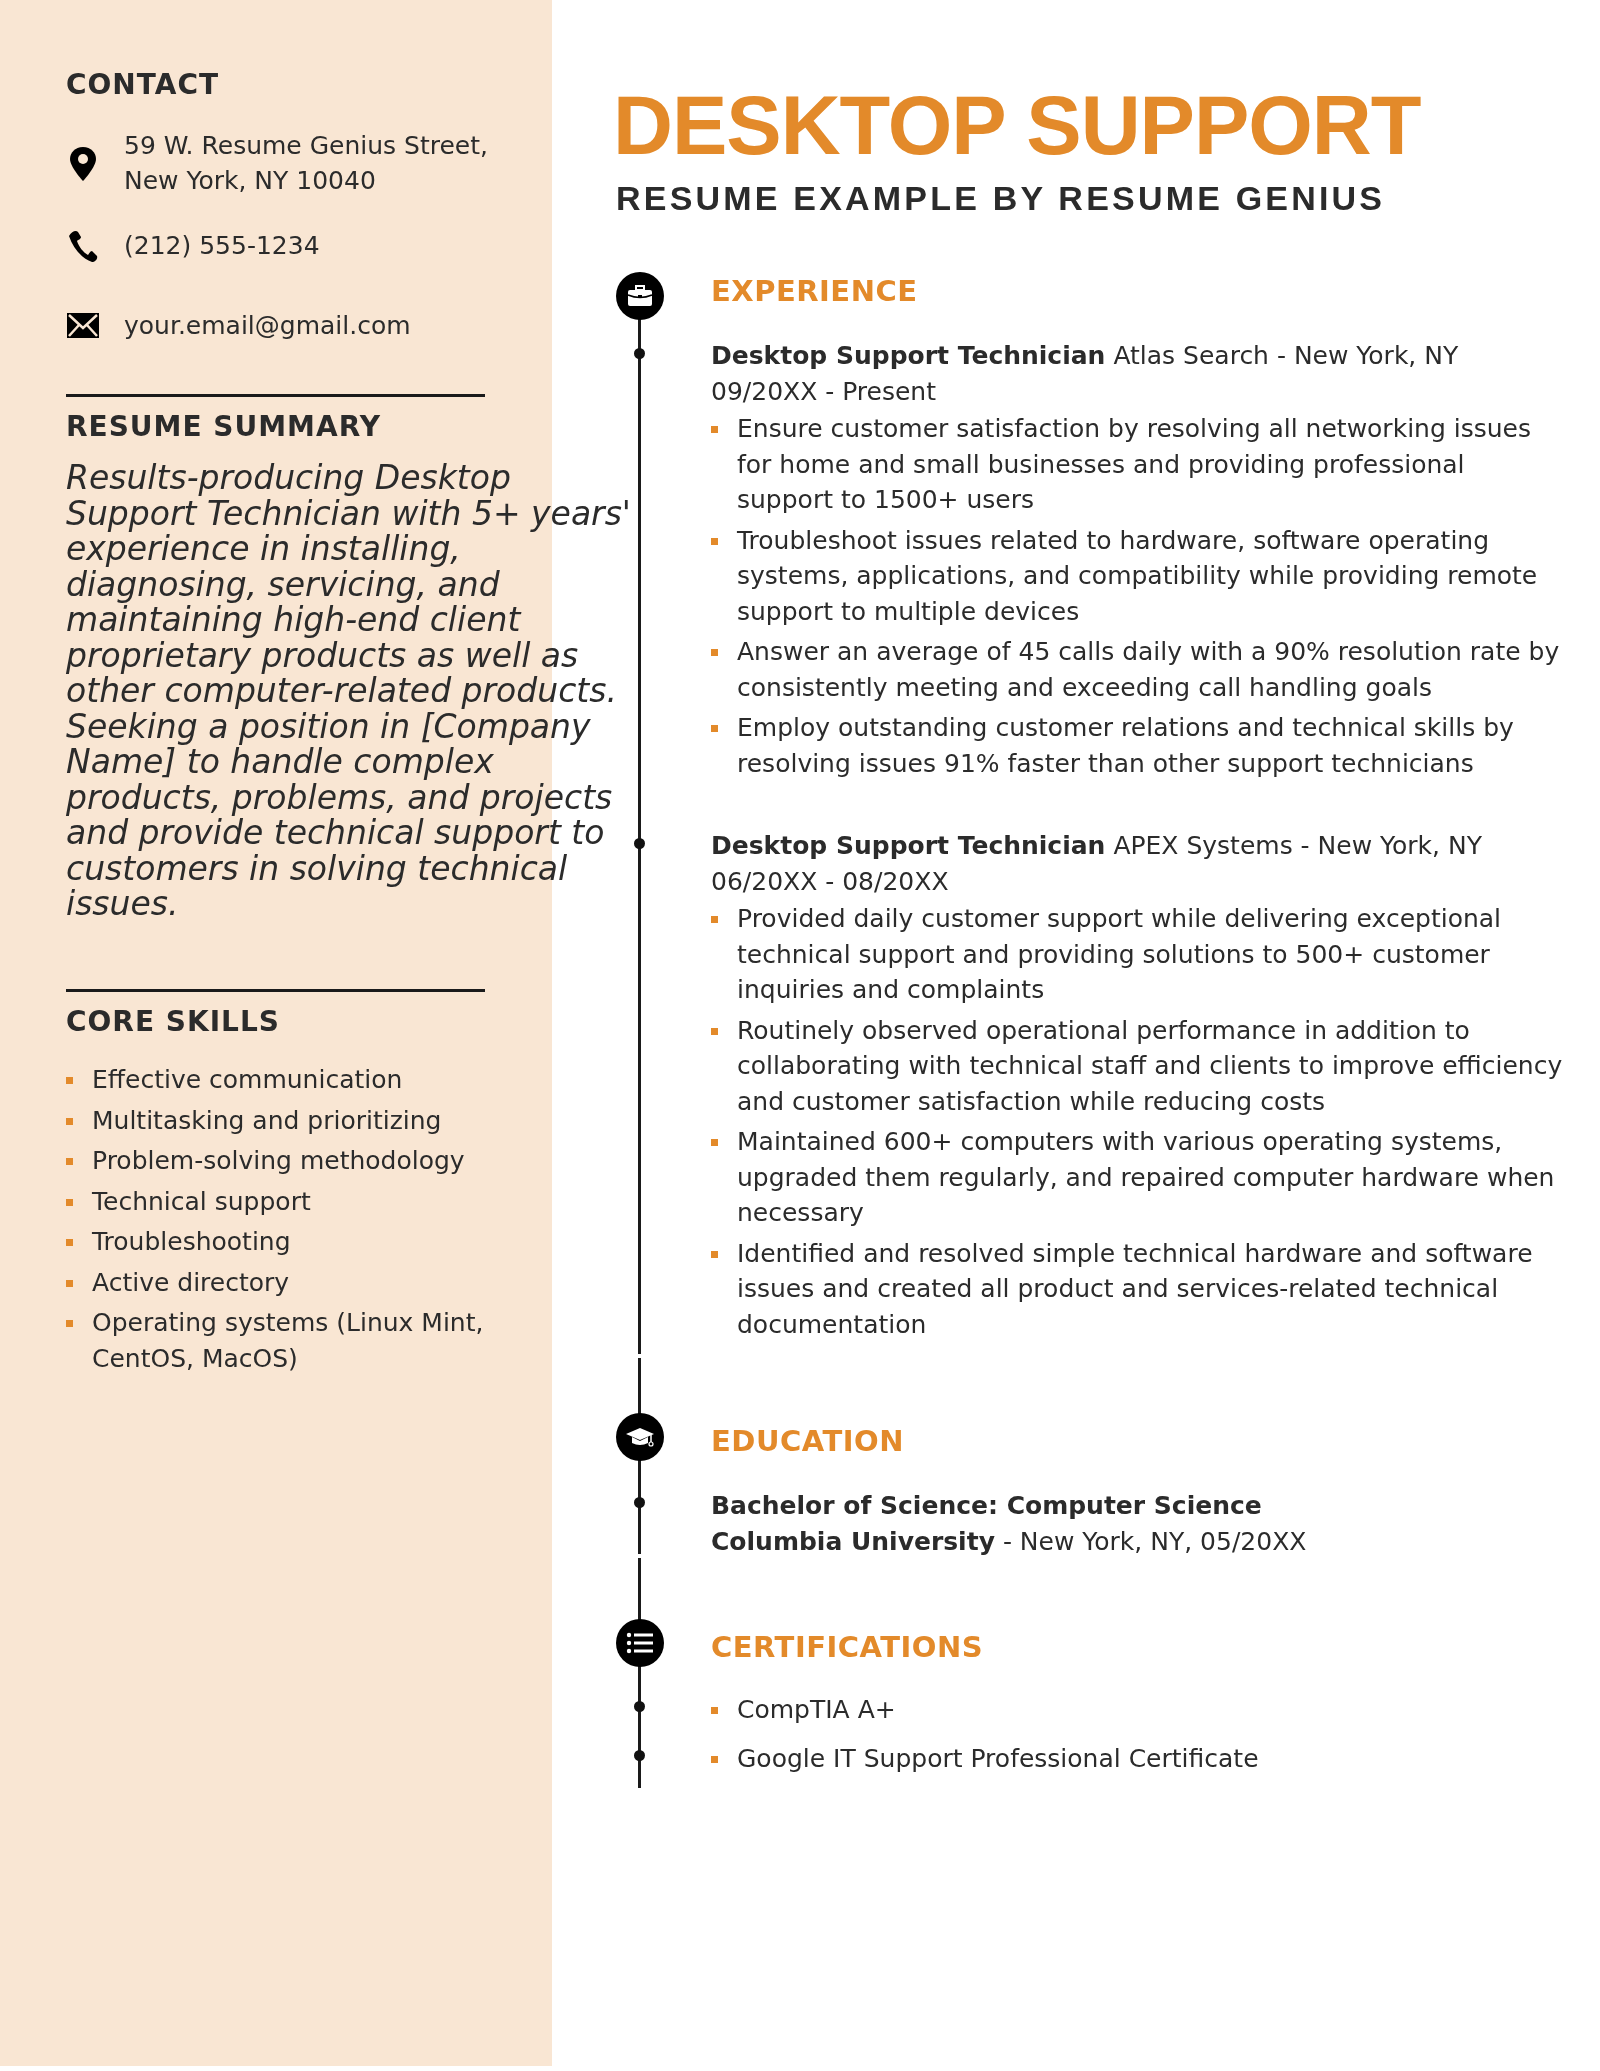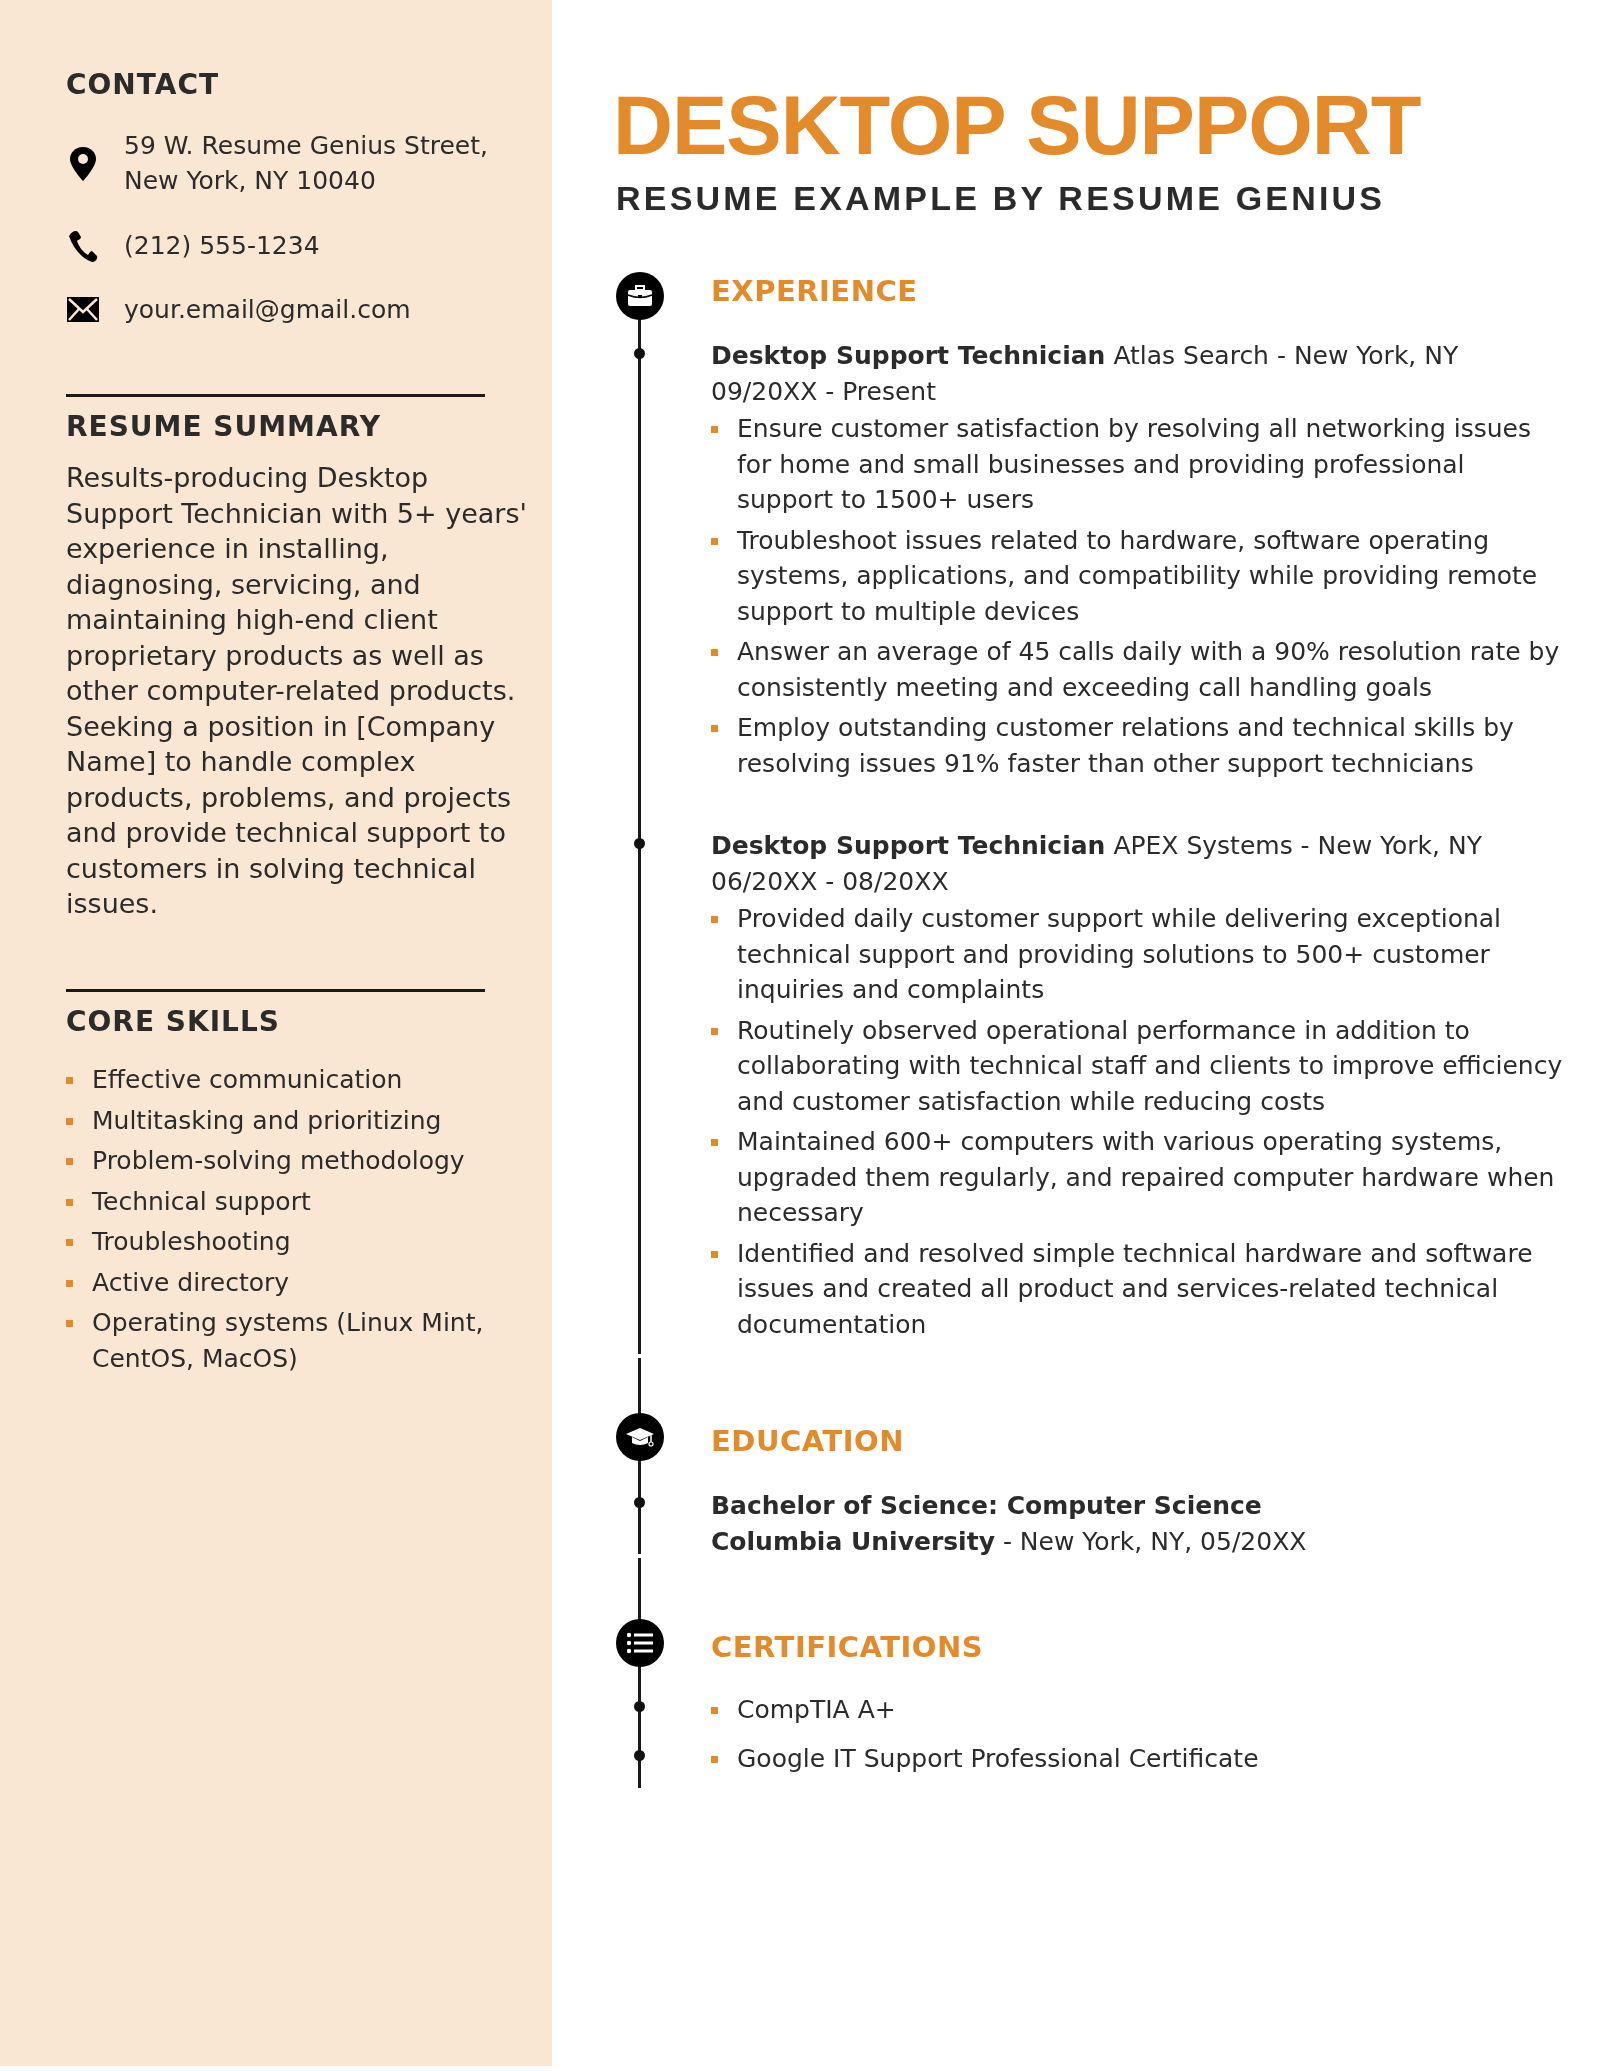--- a/index.html
+++ b/index.html
@@ -19,21 +19,21 @@
   }
   .divider { position: absolute; left: 66px; width: 419px; height: 3px; background: #1a1a1a; }
   .contact-row { position: absolute; left: 66px; width: 440px; }
   .contact-icon { position: absolute; left: 0; width: 34px; height: 36px; }
   .contact-text {
     position: absolute; left: 58px; font-family: "DejaVu Sans", sans-serif;
     font-size: 25px; line-height: 35px; color: #2b2b2b; white-space: nowrap;
   }
   .summary {
     position: absolute; left: 66px; top: 460px; width: 430px;
-    font-family: "DejaVu Sans", sans-serif; font-size: 27px; line-height: 35.5px; color: #2b2b2b;
+    font-family: "DejaVu Sans", sans-serif; font-size: 33px; line-height: 35.5px; color: #2b2b2b; font-style: italic;
   }
   .summary span { display: block; white-space: nowrap; }
   .skills { position: absolute; left: 66px; top: 1062px; width: 440px; margin: 0; padding: 0; list-style: none; }
   .skills li {
     position: relative; padding-left: 26px; font-family: "DejaVu Sans", sans-serif;
     font-size: 25px; line-height: 35.5px; margin-bottom: 5px; color: #2b2b2b;
   }
   .skills li .line { display: block; white-space: nowrap; }
   .sq { position: absolute; width: 7px; height: 7px; background: #E38A2A; }
   .skills li .sq { left: 0; top: 15px; }
@@ -87,21 +87,21 @@
 
   <div class="contact-row" style="top:228px;height:36px;">
     <span class="contact-icon" style="top:0;">
       <svg width="34" height="36" viewBox="0 0 34 36">
           <path d="M3 8 C6 3 10 2 12 4 L15 9 C15 11 12 12 11 13 C13 19 17 24 22 27 C23 26 24 23 26 23 L31 28 C32 31 29 34 26 34 C15 30 7 20 3 8 Z" fill="#000" transform="rotate(0)"></path>
         </svg>
     </span>
     <span class="contact-text" style="top:0;">(212) 555-1234</span>
   </div>
 
-  <div class="contact-row" style="top:292px;height:36px;text-align:right;">
+  <div class="contact-row" style="top:308px;height:36px;text-align:right;">
     <span class="contact-icon" style="top:4px;">
       <svg width="34" height="28" viewBox="0 0 34 28">
           <rect x="1" y="1" width="32" height="25" fill="#000"></rect>
           <path d="M3 3 L17 16 L31 3" stroke="#F9E6D3" stroke-width="2.5" fill="none"></path>
           <path d="M3 24 L13 13 M31 24 L21 13" stroke="#F9E6D3" stroke-width="2.5"></path>
         </svg>
     </span>
     <span class="contact-text" style="top:0;">your.email@gmail.com</span>
   </div>
 

